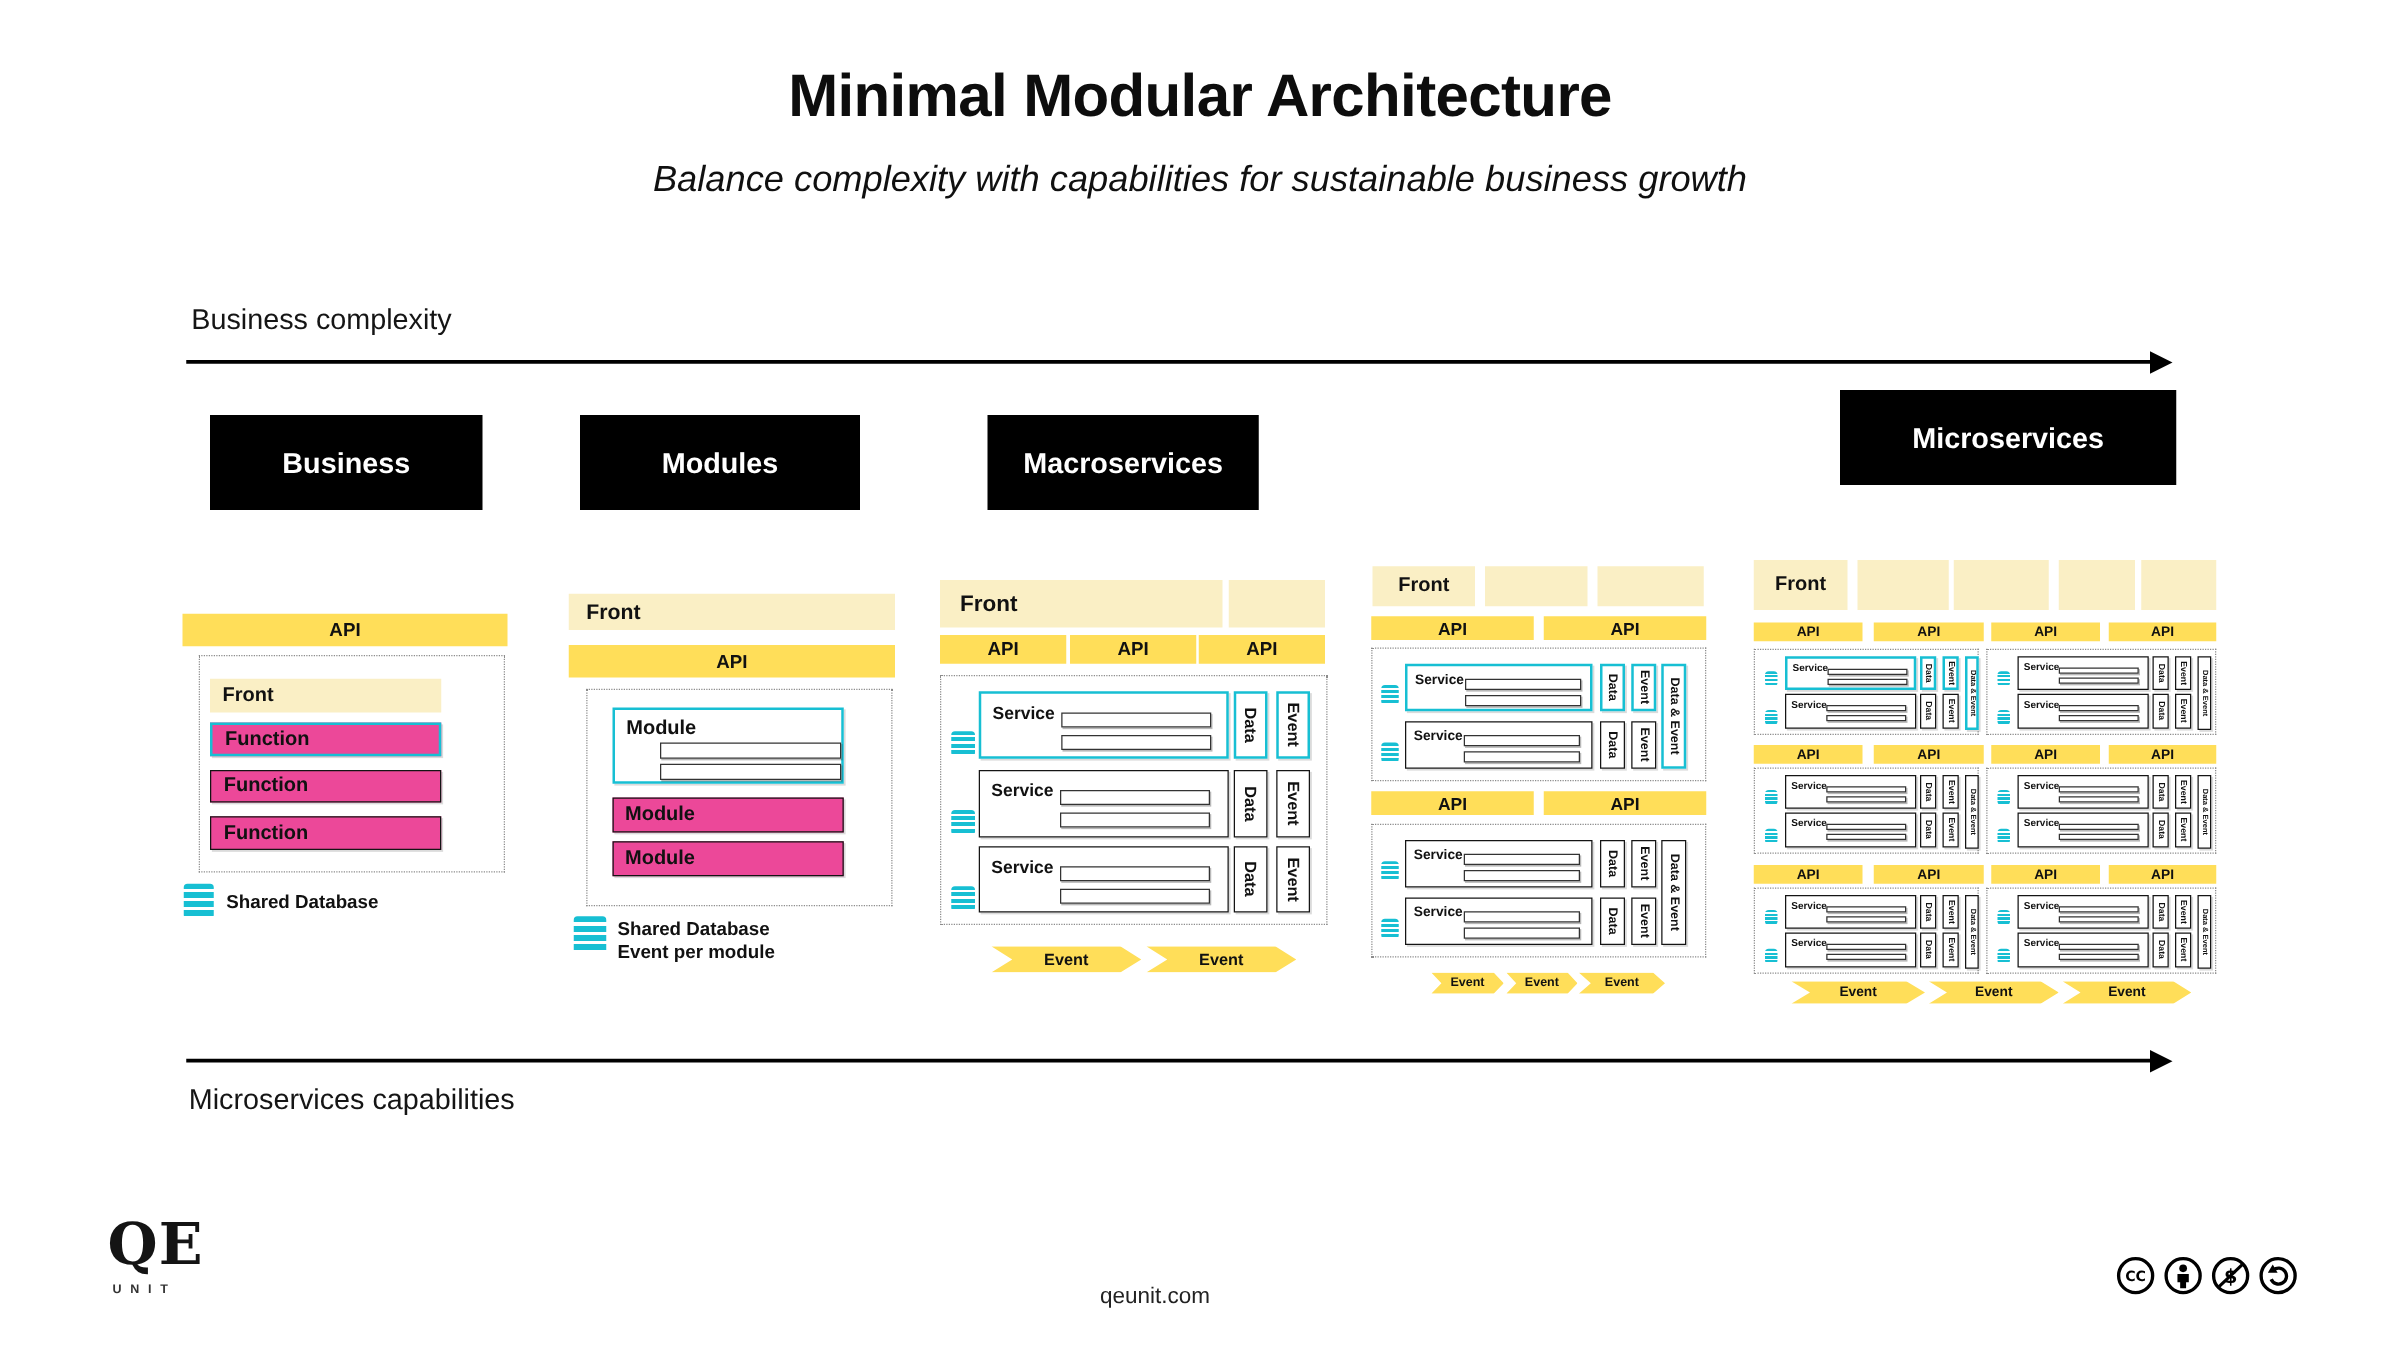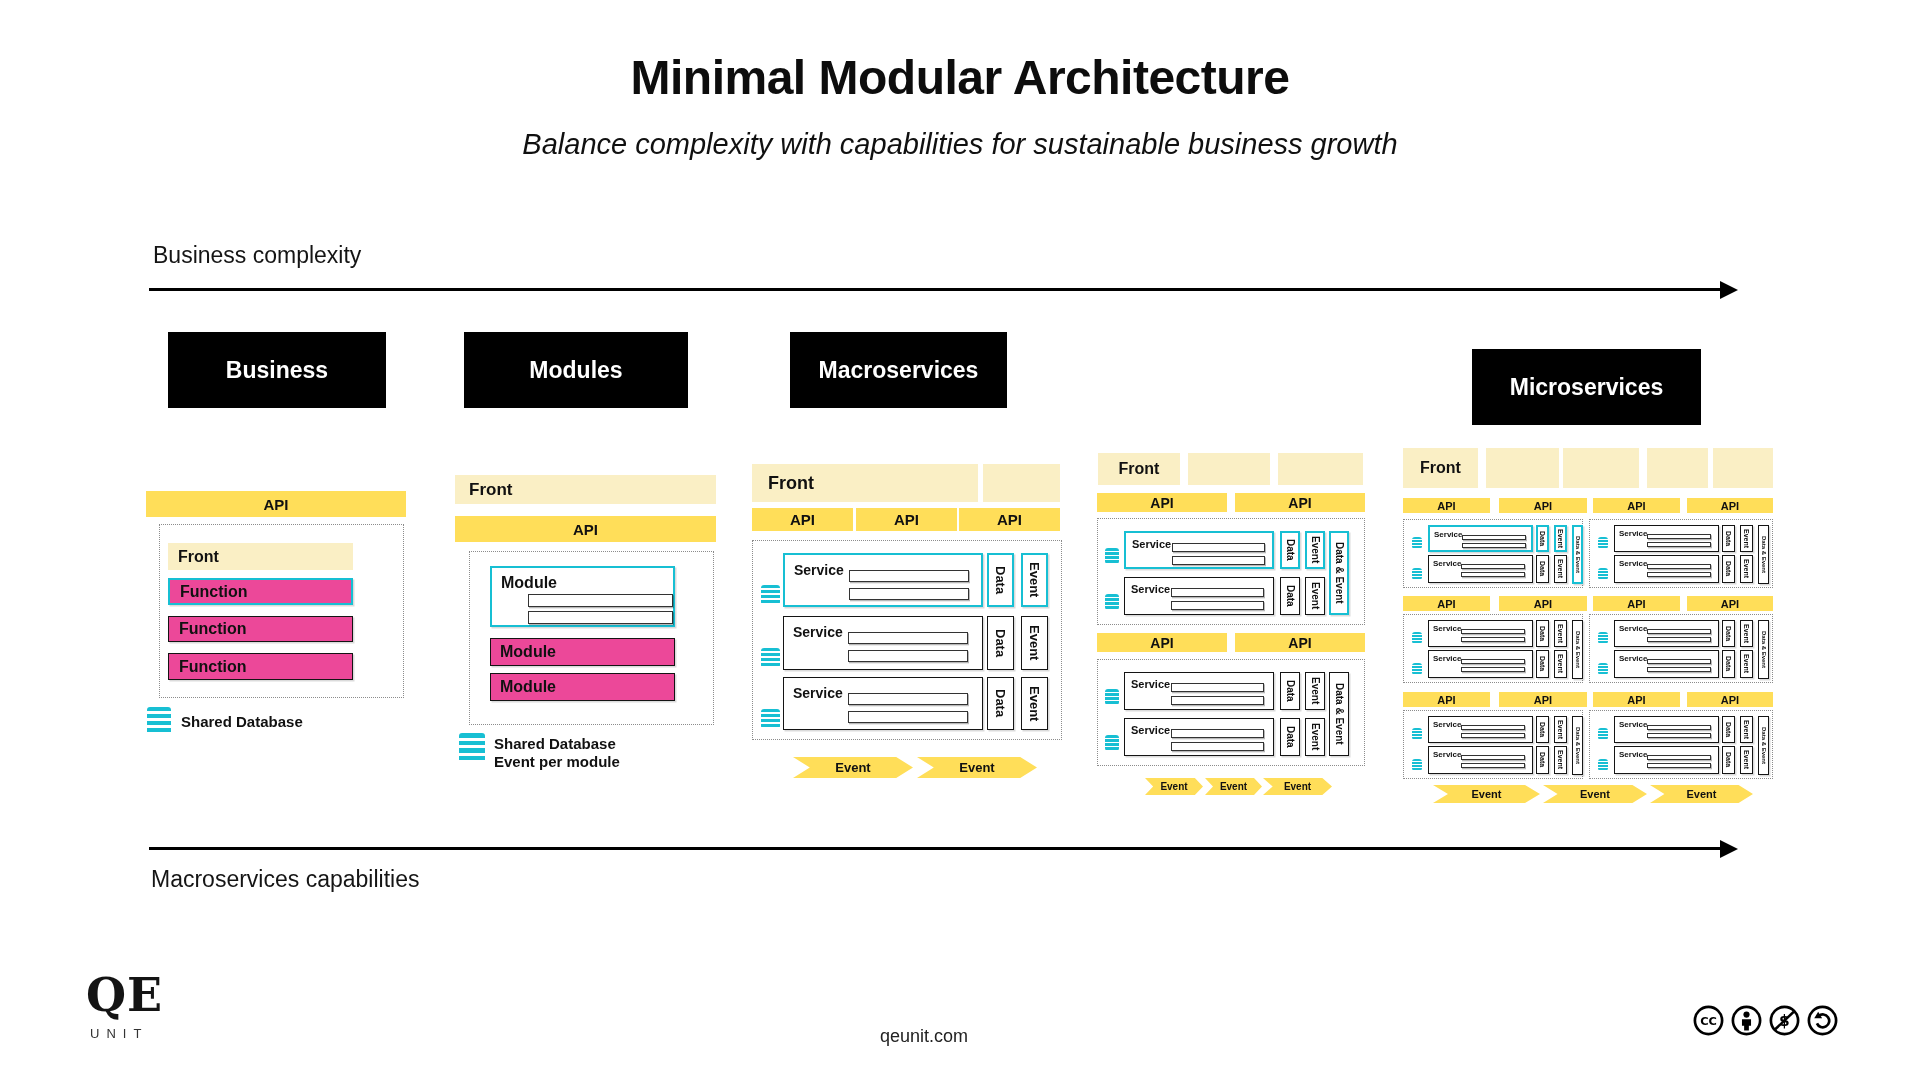--- a/index.html
+++ b/index.html
@@ -21,40 +21,40 @@
   .sv-label{position:absolute;font-weight:700;color:#111;white-space:nowrap}
   .ib{position:absolute;background:#fff;border:1.3px solid #333;box-shadow:1px 1.3px 0 rgba(0,0,0,.28)}
   .vb{position:absolute;background:#fff;border:1.6px solid #141414;display:flex;align-items:center;justify-content:center;writing-mode:vertical-rl;text-orientation:mixed;font-weight:700;box-shadow:1.5px 1.5px 0 rgba(0,0,0,.14);white-space:nowrap;overflow:hidden}
   .hl{border:2.4px solid #17BFD3 !important}
   .db{position:absolute;border-radius:3px;background:linear-gradient(to bottom,
       #17BFD3 0 16%,#fff 16% 25%,#17BFD3 25% 41%,#fff 41% 50%,
       #17BFD3 50% 66%,#fff 66% 75%,#17BFD3 75% 91%,#fff 91% 100%)}
   .db-label{position:absolute;font-weight:700;font-size:15px;color:#111;white-space:nowrap}
   .ea{position:absolute;background:#FFDE59;clip-path:polygon(0 0,86% 0,100% 50%,86% 100%,0 100%,14% 50%);display:flex;align-items:center;justify-content:center;font-weight:700;color:#111}
   .logo-qe{position:absolute;font-family:"DejaVu Serif","Liberation Serif",serif;font-weight:700;font-size:46px;color:#141414;letter-spacing:1px}
-  .logo-unit{position:absolute;font-size:13px;letter-spacing:7px;color:#333;font-weight:400}
+  .logo-unit{position:absolute;font-size:10px;letter-spacing:7px;color:#333;font-weight:700}
   .site{position:absolute;font-size:18px;color:#222}
   .license{position:absolute;display:flex;gap:5px}
   .license svg{display:block}
 </style>
 </head>
 <body>
 
 <div class="canvas">
 
   <div class="title">Minimal Modular Architecture</div>
   <div class="subtitle">Balance complexity with capabilities for sustainable business growth</div>
 
   <div class="axis-label" style="left:153px;top:242px">Business complexity</div>
   <div class="arrow-line" style="left:149px;top:288px;width:1572px"></div>
 
   <div class="col-header" style="left:168px;top:332px;width:218px;height:76px">Business</div>
   <div class="col-header" style="left:464px;top:332px;width:224px;height:76px">Modules</div>
   <div class="col-header" style="left:790px;top:332px;width:217px;height:76px">Macroservices</div>
-  <div class="col-header" style="left:1472px;top:349px;width:229px;height:76px">Microservices</div>
+  <div class="col-header" style="left:1472px;top:312px;width:269px;height:76px">Microservices</div>
 
   <div class="yb" style="left:146px;top:491px;width:260px;height:26px;font-size:15px">API</div>
   <div class="dt" style="left:159px;top:524px;width:245px;height:174px"></div>
   <div class="fr" style="left:168px;top:543px;width:185px;height:27px;font-size:16px;padding-left:10px">Front</div>
   <div class="bx hl" style="left:168px;top:578px;width:185px;height:27px;font-size:16px;padding-left:10px">Function</div>
   <div class="bx" style="left:168px;top:616px;width:185px;height:26px;font-size:16px;padding-left:10px">Function</div>
   <div class="bx" style="left:168px;top:653px;width:185px;height:27px;font-size:16px;padding-left:10px">Function</div>
   <div class="db" style="left:147px;top:707px;width:24px;height:28px"></div>
   <div class="db-label" style="left:181px;top:713px">Shared Database</div>
 
@@ -301,21 +301,21 @@
     <div class="vb" style="left:132px;top:35px;width:13px;height:28px;font-size:7px">Data</div>
     <div class="vb" style="left:150px;top:35px;width:13px;height:28px;font-size:7px">Event</div>
     <div class="db" style="left:8px;top:48px;width:10px;height:12px"></div>
   </div>
 
   <div class="ea" style="left:1433px;top:785px;width:107px;height:18px;font-size:11px">Event</div>
   <div class="ea" style="left:1543px;top:785px;width:104px;height:18px;font-size:11px">Event</div>
   <div class="ea" style="left:1650px;top:785px;width:103px;height:18px;font-size:11px">Event</div>
 
   <div class="arrow-line" style="left:149px;top:847px;width:1572px"></div>
-  <div class="axis-label" style="left:151px;top:866px">Macroservices capabilities</div>
+  <div class="axis-label" style="left:151px;top:866px">Microservices capabilities</div>
 
   <div class="logo-qe" style="left:86px;top:968px">QE</div>
   <div class="logo-unit" style="left:90px;top:1026px">UNIT</div>
   <div class="site" style="left:880px;top:1026px">qeunit.com</div>
 
   <div class="license" style="left:1692px;top:1004px">
     <svg width="33" height="33" viewBox="0 0 32 32">
       <circle cx="16" cy="16" r="13.2" fill="none" stroke="#000" stroke-width="2.6"></circle>
       <text x="16" y="20.3" font-size="11" font-weight="bold" text-anchor="middle" font-family="DejaVu Sans, sans-serif">CC</text>
     </svg>

